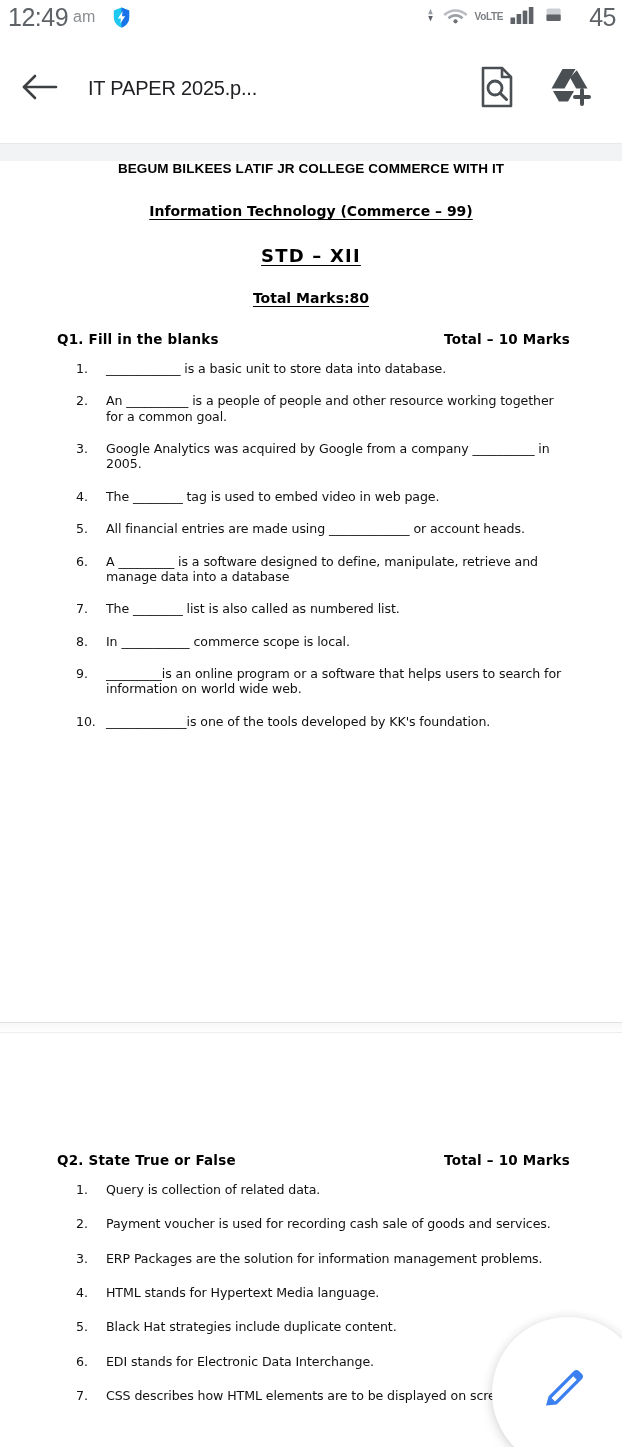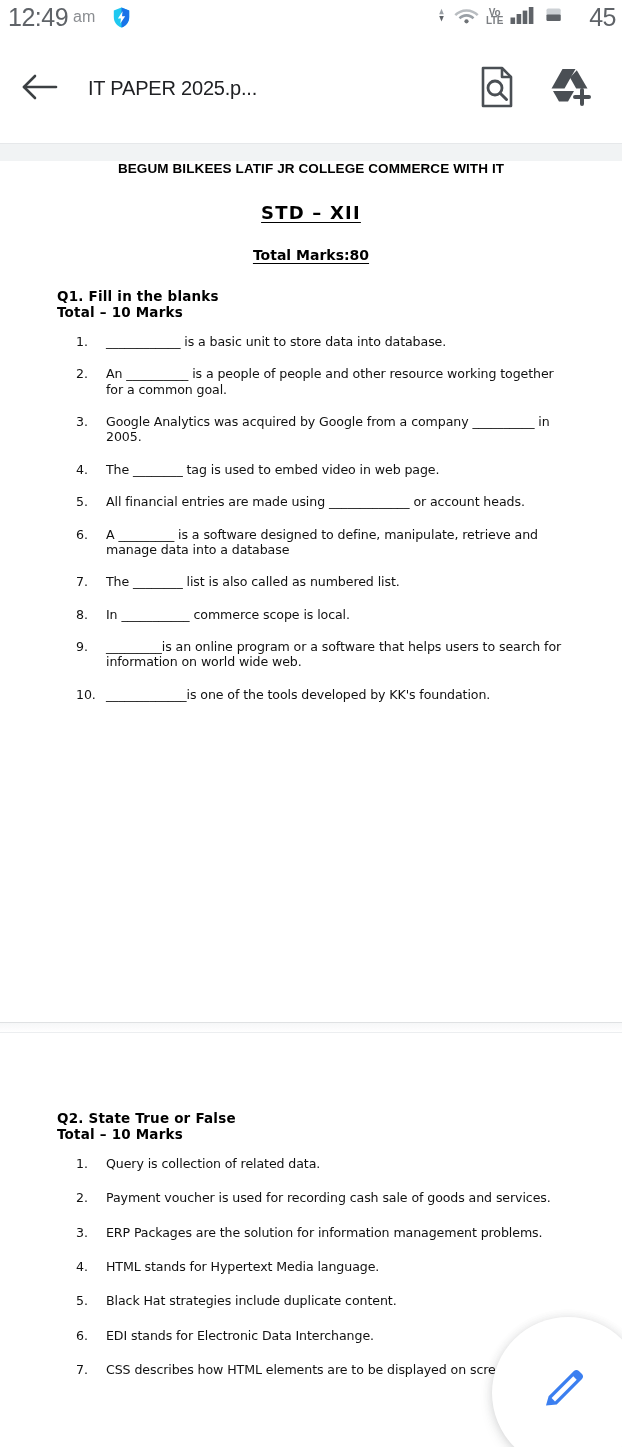--- a/index.html
+++ b/index.html
@@ -53,21 +53,20 @@
   }
   .sb-batt-num {
     font-size: 25px;
     color: #5f6368;
     letter-spacing: -0.5px;
     line-height: 1;
     margin-left: 18px;
   }
   .sb-volte {
     display: flex;
-    flex-direction: column;
     align-items: center;
     justify-content: center;
     line-height: 0.85;
     color: #7c7f83;
     font-weight: bold;
     font-size: 10px;
     letter-spacing: -0.3px;
   }
   .sb-volte span { display: block; }
 
@@ -174,21 +173,20 @@
     display: flex;
     justify-content: space-between;
     align-items: baseline;
     margin-top: 25px;
     padding: 0 16px 0 21px;
     font-family: "DejaVu Sans", sans-serif;
     font-weight: bold;
     font-size: 13.5px;
     color: #000;
     letter-spacing: 0.2px;
-    flex-direction: column;
   }
 
   ol.q-list {
     list-style: none;
     margin: 14px 0 0 0;
     padding: 0 18px 0 40px;
     counter-reset: qnum;
   }
   ol.q-list > li {
     position: relative;
@@ -338,20 +336,21 @@
 
   <div class="toolbar-band"></div>
 
   <div class="doc-area">
 
     <div class="page page-1">
       <div class="doc-inner">
 
         <div class="doc-heading-college">BEGUM BILKEES LATIF JR COLLEGE COMMERCE WITH IT</div>
 
+        <div class="doc-sub doc-sub-1">Information Technology (Commerce – 99)</div>
 
         <div class="doc-sub doc-sub-2">STD – XII</div>
 
         <div class="doc-sub doc-sub-3">Total Marks:80</div>
 
         <div class="q-header">
           <span>Q1. Fill in the blanks</span>
           <span>Total – 10 Marks</span>
         </div>
 
@@ -369,21 +368,21 @@
         </ol>
 
       </div>
     </div>
 
     <div class="page-gap"></div>
 
     <div class="page page-2">
       <div class="doc-inner">
 
-        <div class="q-header" style="margin-top:77px;">
+        <div class="q-header" style="margin-top:119px;">
           <span>Q2. State True or False</span>
           <span>Total – 10 Marks</span>
         </div>
 
         <ol class="q-list tight">
           <li>Query is collection of related data.</li>
           <li>Payment voucher is used for recording cash sale of goods and services.</li>
           <li>ERP Packages are the solution for information management problems.</li>
           <li>HTML stands for Hypertext Media language.</li>
           <li>Black Hat strategies include duplicate content.</li>

